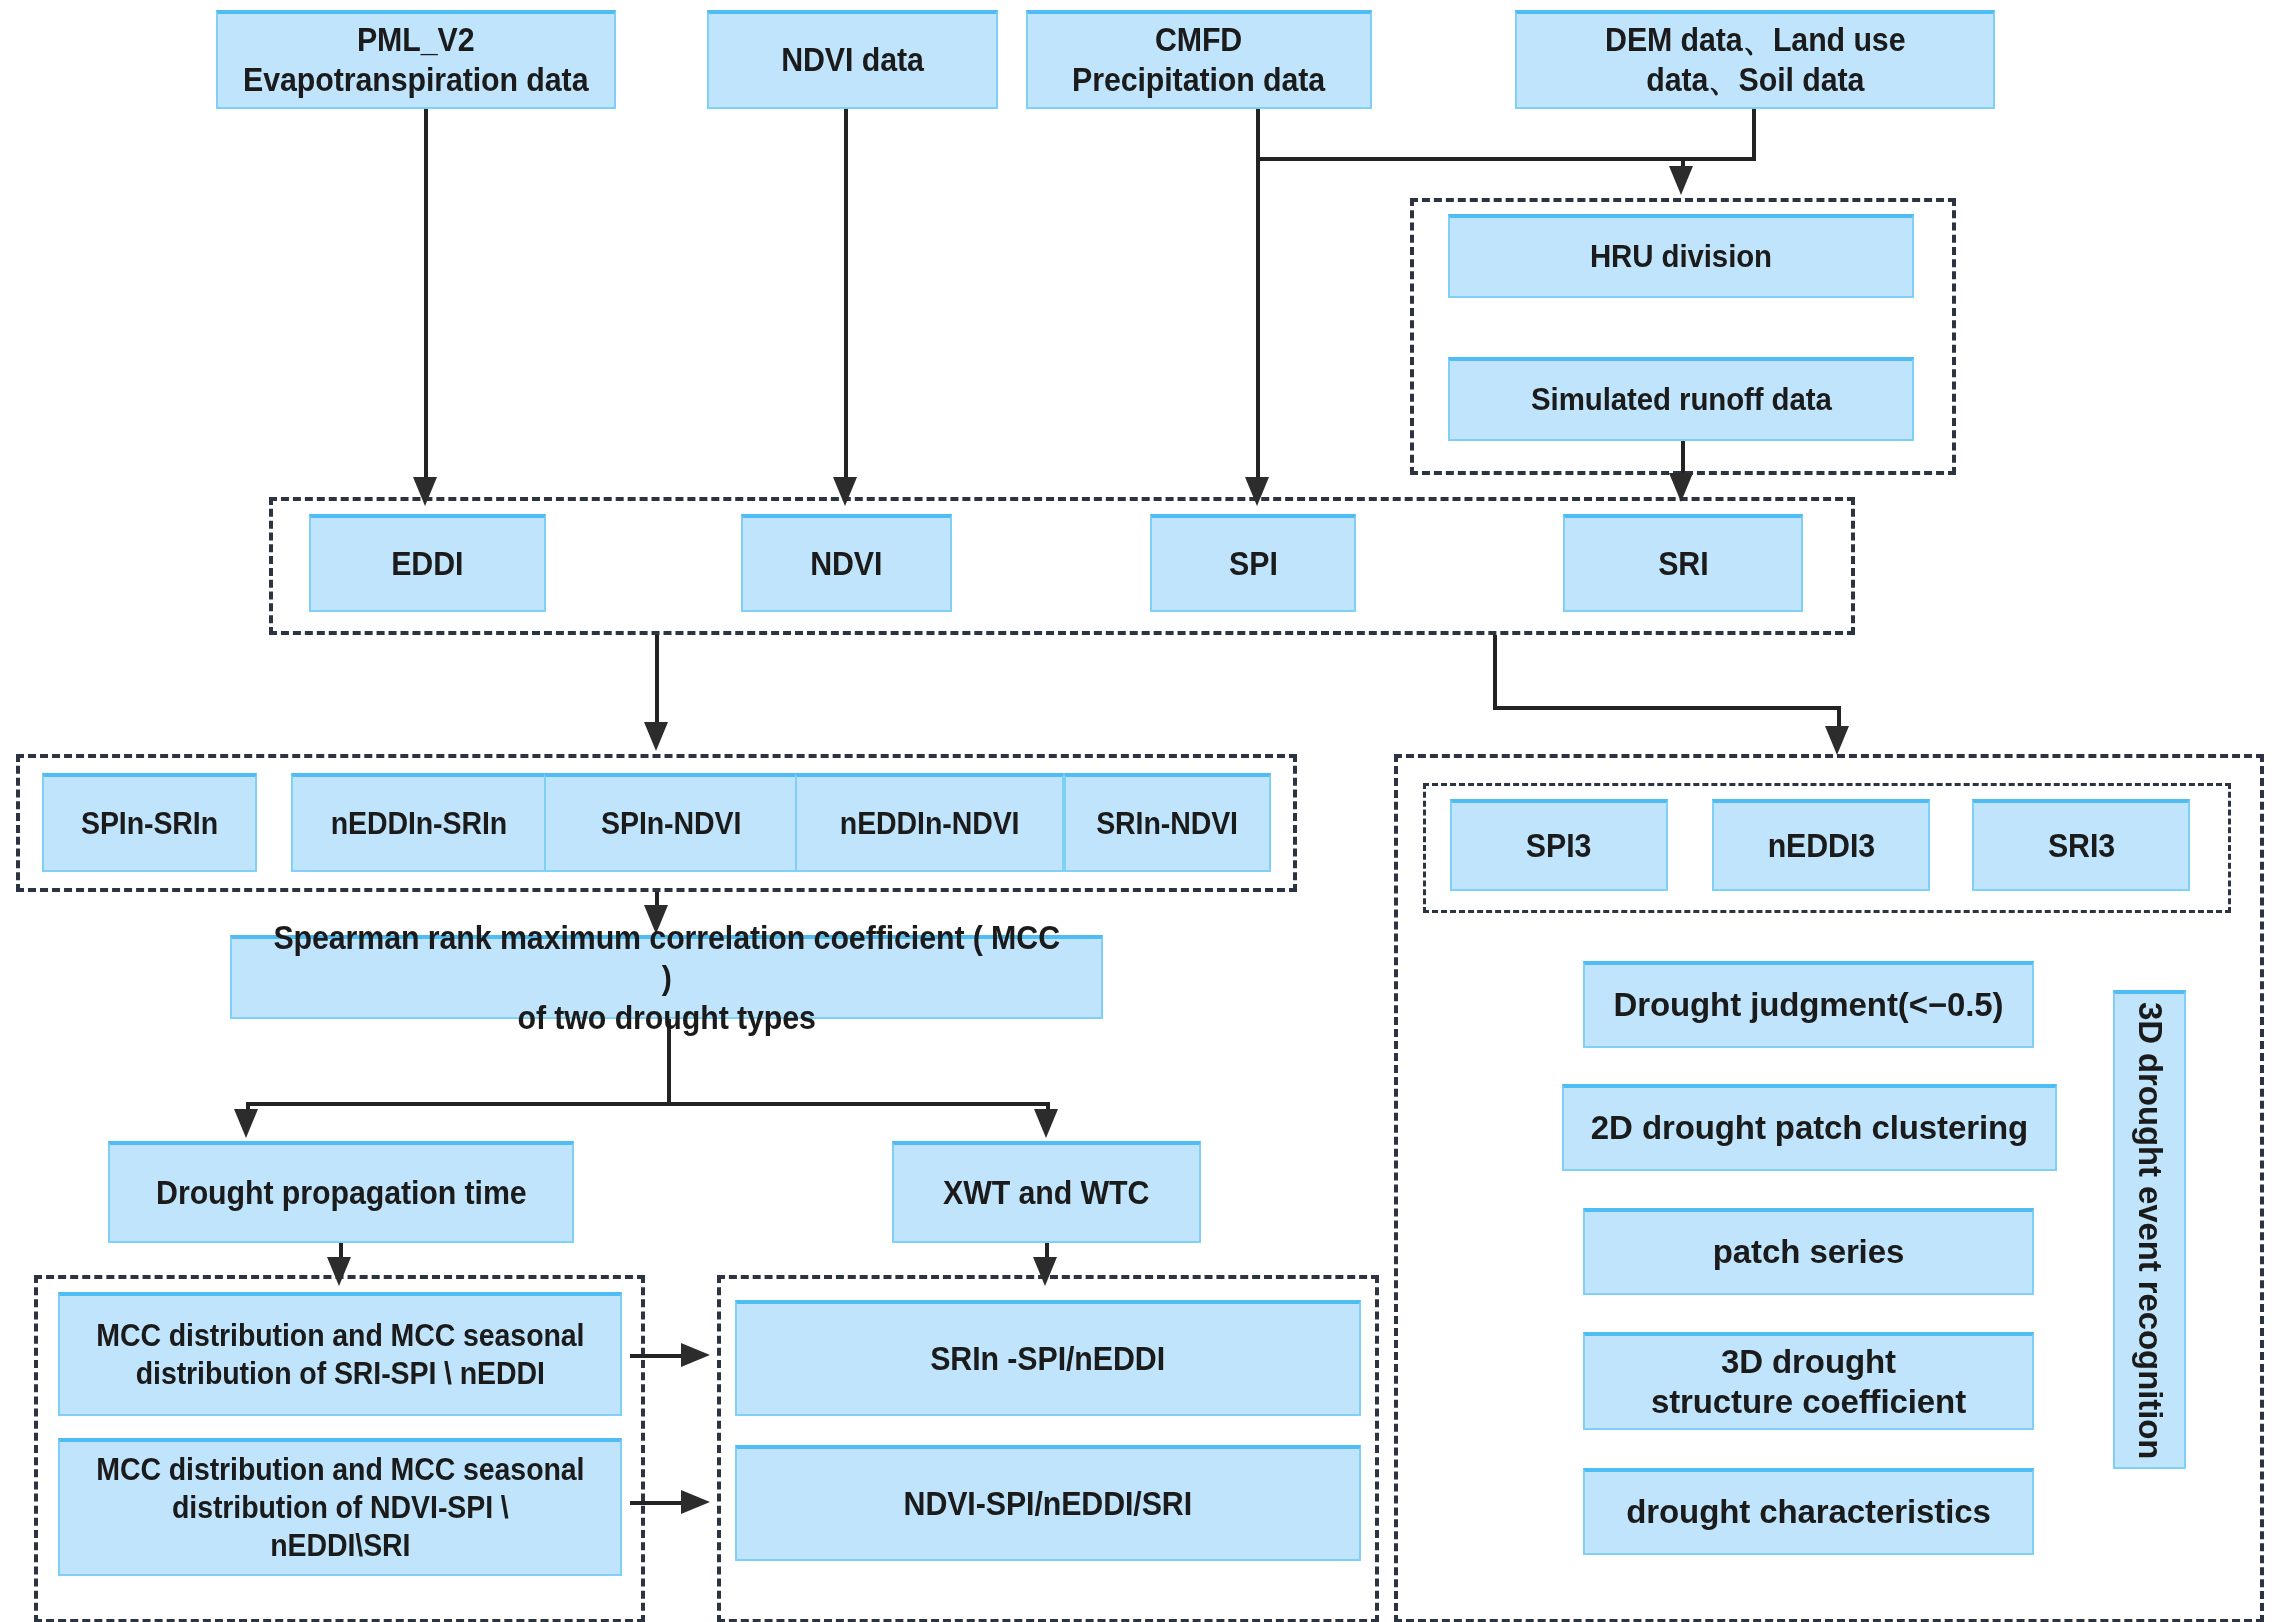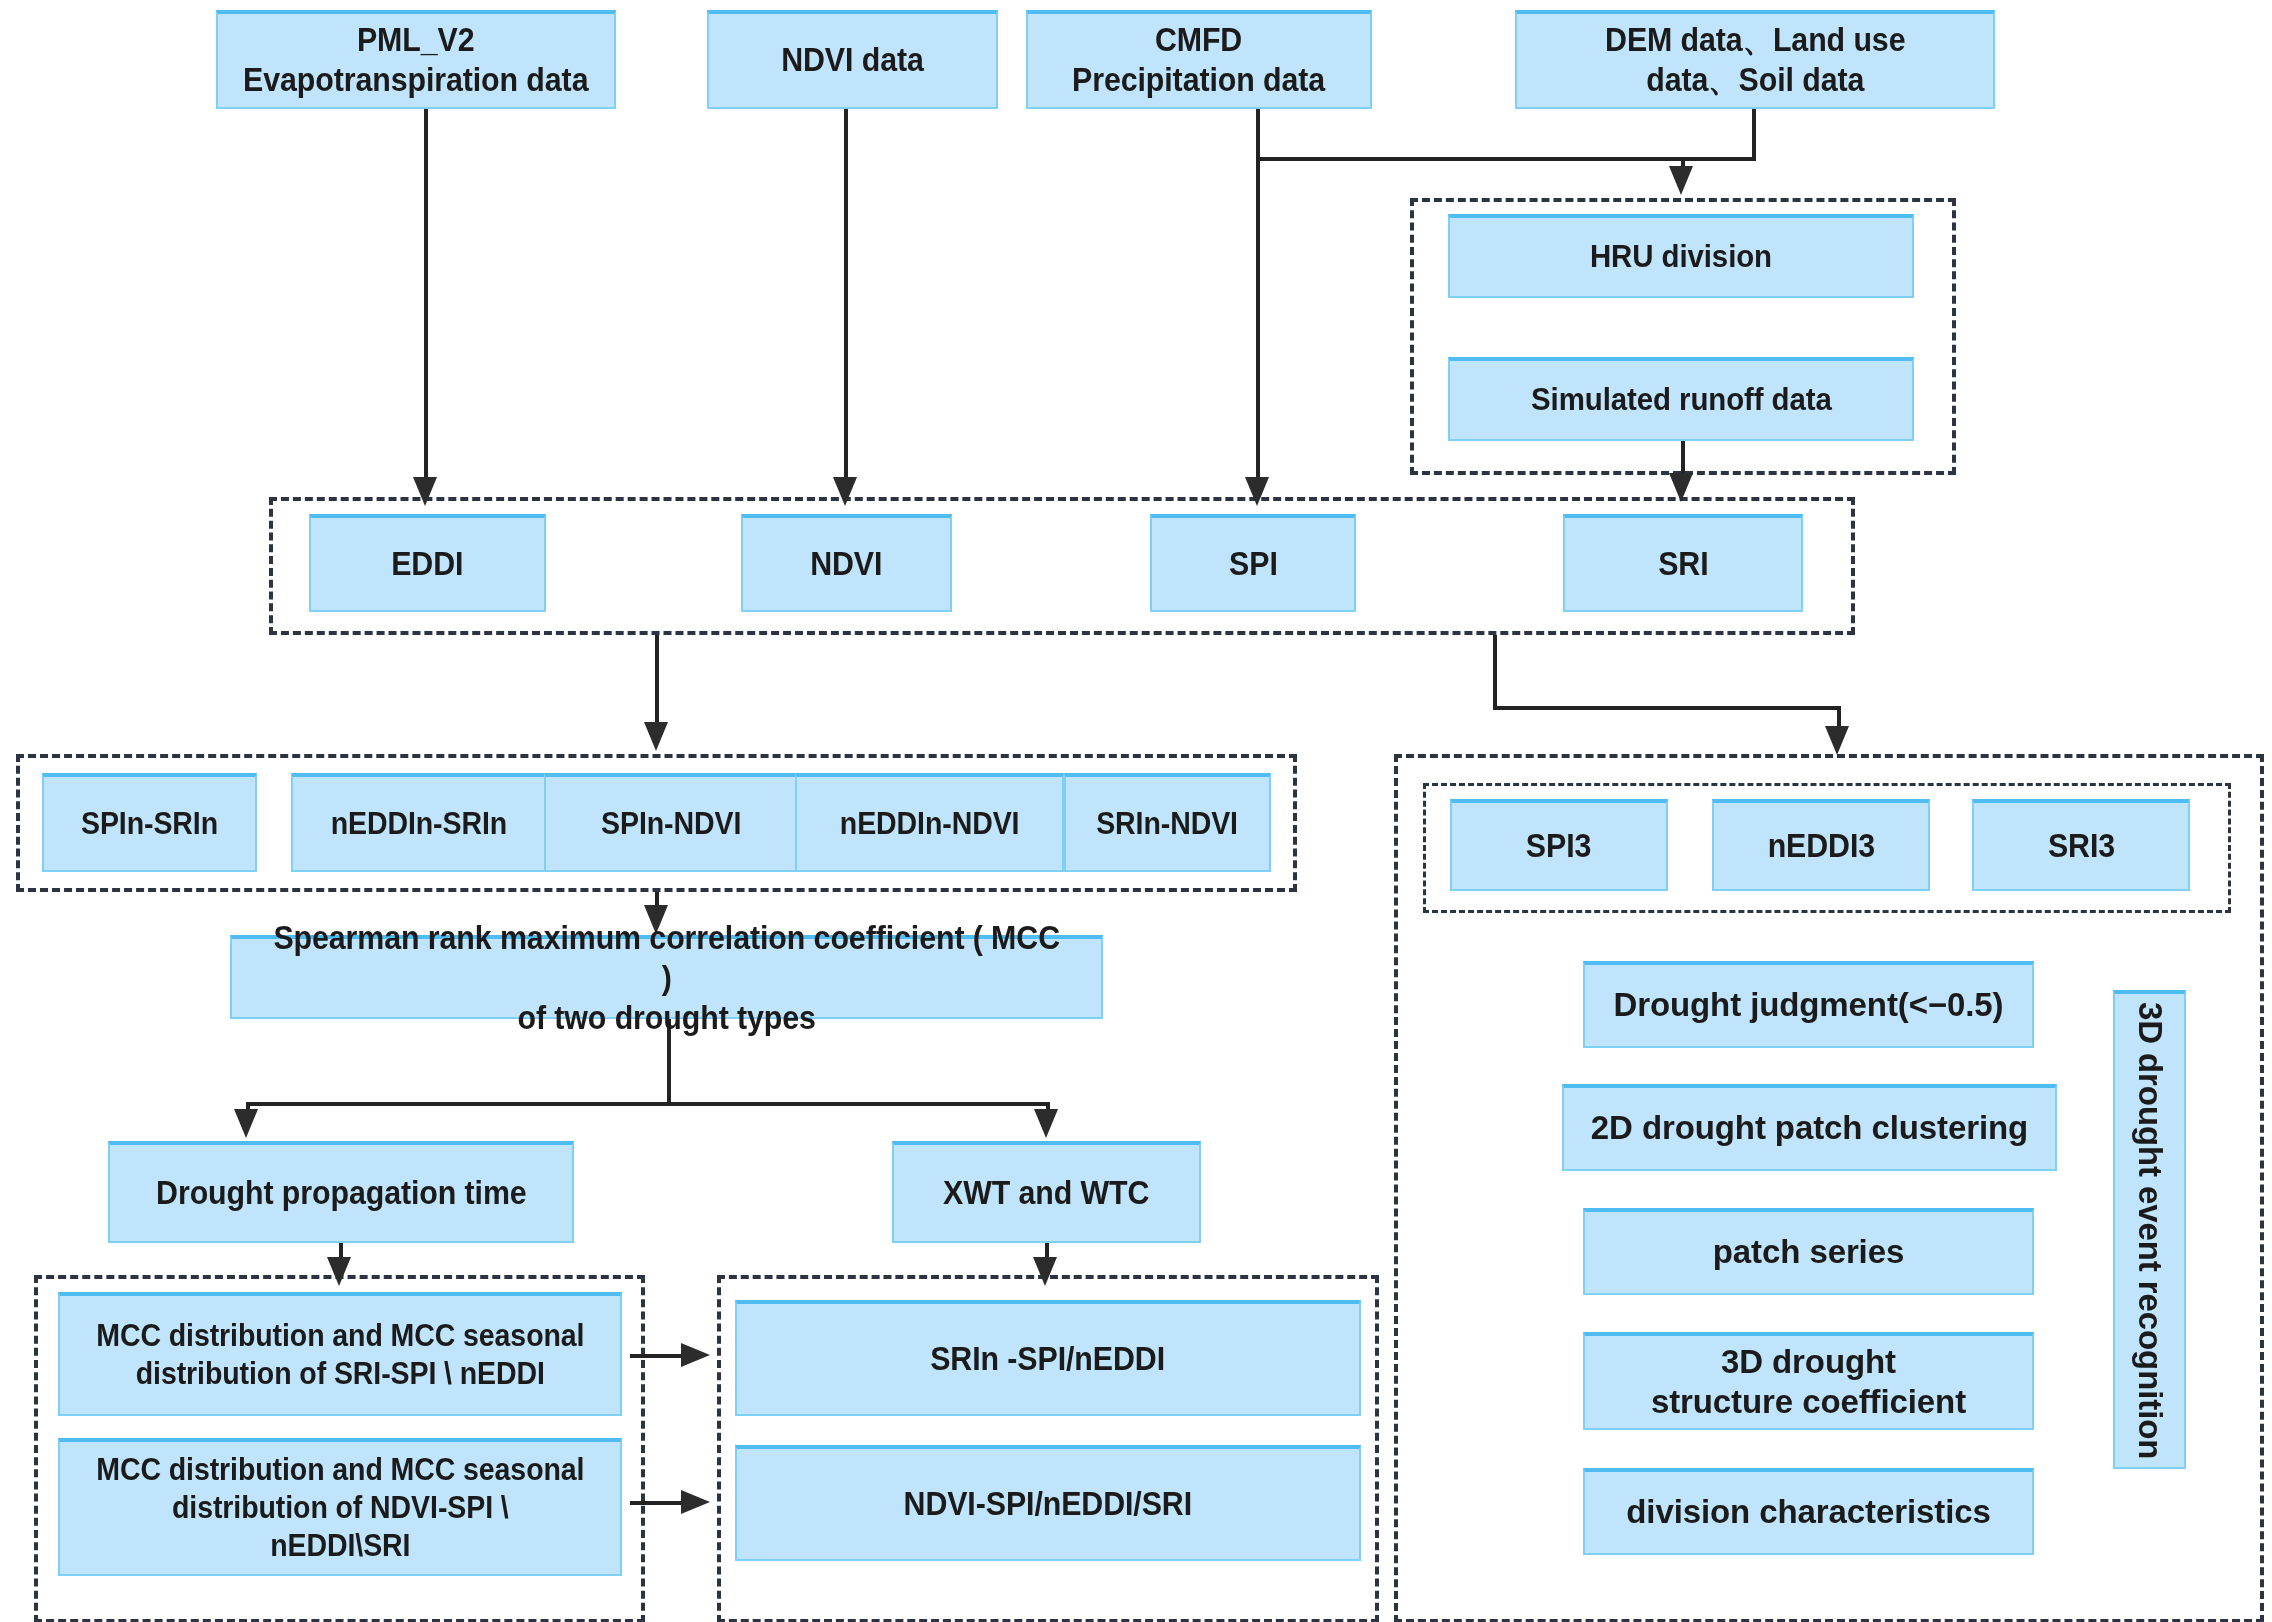--- a/index.html
+++ b/index.html
@@ -186,21 +186,21 @@
     <span>2D drought patch clustering</span>
   </div>
   <div class="node" style="left:1583px;top:1208px;width:451px;height:87px;font-size:33px;">
     <span>patch series</span>
   </div>
   <div class="node" style="left:1583px;top:1332px;width:451px;height:98px;font-size:33px;">
     <span>3D drought
 structure coefficient</span>
   </div>
   <div class="node" style="left:1583px;top:1468px;width:451px;height:87px;font-size:33px;">
-    <span>division characteristics</span>
+    <span>drought characteristics</span>
   </div>
 
   <div class="node" style="left:2113px;top:990px;width:73px;height:479px;font-size:33px;">
     <span class="vert-label">3D drought event recognition</span>
   </div>
 
   <div class="vert" style="left:424px;top:108px;height:378px;"></div>
   <div class="arrowdown" style="left:413px;top:477px;"></div>
 
   <div class="vert" style="left:844px;top:108px;height:378px;"></div>

